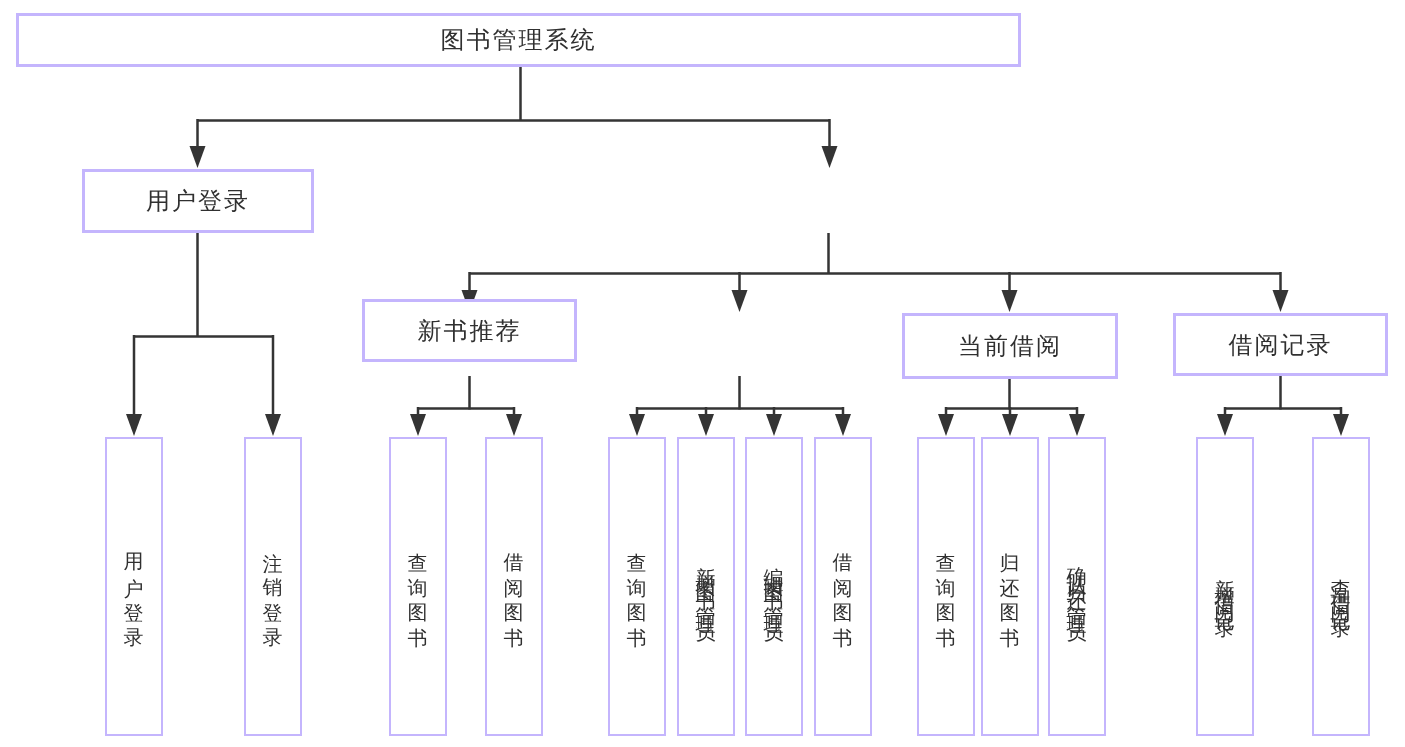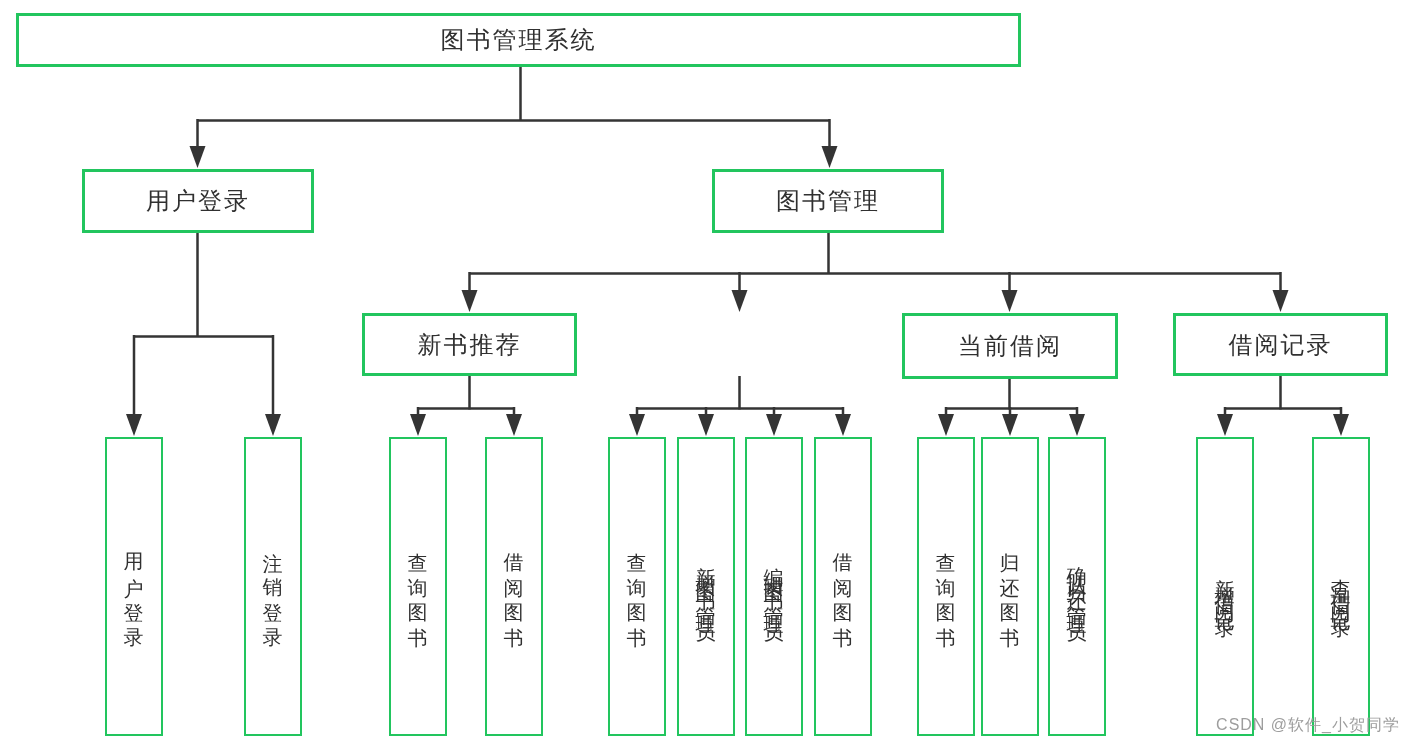--- a/index.html
+++ b/index.html
@@ -8,21 +8,21 @@
     width:1405px;height:747px;
     background:#ffffff;
     font-family:"Liberation Sans","DejaVu Sans",sans-serif;
     overflow:hidden;
   }
   #connectors{position:absolute;left:0;top:0;z-index:1;}
   .box{
     position:absolute;
     box-sizing:border-box;
     background:#ffffff;
-    border:3px solid #22c55e;
+    border:3px solid #c4b5fd;
     display:flex;align-items:center;justify-content:center;
     color:#303030;
     z-index:2;
   }
   .hnode{font-size:24px;letter-spacing:2px;}
   .leaf{
     border-width:2px;
     font-size:20px;
   }
   .leaf .vtext{
@@ -92,25 +92,22 @@
     </g>
   </svg>
 
   <div class="box hnode" style="left:16px;top:13px;width:1005px;height:54px;">
     <span>图书管理系统</span>
   </div>
 
   <div class="box hnode" style="left:82px;top:169px;width:232px;height:64px;">
     <span>用户登录</span>
   </div>
-  <div class="box hnode" style="left:712px;top:169px;width:232px;height:64px;">
-    <span>图书管理</span>
-  </div>
 
-  <div class="box hnode" style="left:362px;top:313px;width:215px;height:63px;text-align:center;">
+  <div class="box hnode" style="left:362px;top:299px;width:215px;height:63px;text-align:center;">
     <span>新书推荐</span>
   </div>
   <div class="box hnode" style="left:902px;top:313px;width:216px;height:66px;">
     <span>当前借阅</span>
   </div>
   <div class="box hnode" style="left:1173px;top:313px;width:215px;height:63px;">
     <span>借阅记录</span>
   </div>
 
   <div class="box leaf" style="left:105px;top:437px;width:58px;height:299px;">
@@ -150,15 +147,14 @@
     <span class="vtext ls-b">确认归还（管理员）</span>
   </div>
 
   <div class="box leaf" style="left:1196px;top:437px;width:58px;height:299px;">
     <span class="vtext ls-b">新增借阅记录</span>
   </div>
   <div class="box leaf" style="left:1312px;top:437px;width:58px;height:299px;">
     <span class="vtext ls-b">查询借阅记录</span>
   </div>
 
-  <div id="watermark">CSDN @软件_小贺同学</div>
 
 </div>
 
 </body></html>

